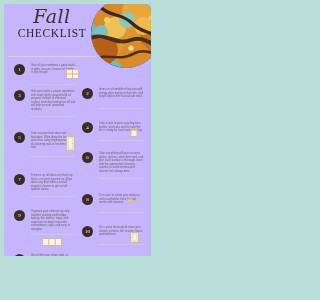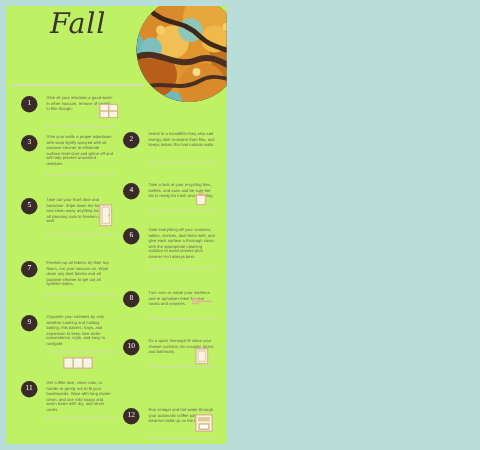--- a/index.html
+++ b/index.html
@@ -3,22 +3,22 @@
 <meta charset="utf-8">
 <style>
   html,body{margin:0;padding:0;}
   body{
     width:155px;height:300px;overflow:hidden;
     background:#b9ddd8;
     font-family:"Liberation Serif",serif;
   }
   .page{
     position:absolute;left:4px;top:4px;
-    width:147px;height:292px;
-    background:#bef264;
+    width:147px;height:252px;
+    background:#c4b5fd;
     overflow:hidden;
   }
   
   .header{position:relative;height:56px;}
   .photo{
     position:absolute;right:-10px;top:-6px;
     width:70px;height:70px;border-radius:50%;
     overflow:hidden;
     background:#3d2a20;
   }
@@ -107,20 +107,21 @@
           <circle cx="16" cy="22" r="3" fill="#f3cf6a"></circle>
           <circle cx="60" cy="20" r="2.6" fill="#f3cf6a"></circle>
           <circle cx="40" cy="50" r="2.6" fill="#f6dc8a"></circle>
         </g>
       </svg>
     </div>
 
     <div class="title-block">
       <div class="script">Fall</div>
       <div class="serif-lg">
+        <span class="l2">CHECKLIST</span>
       </div>
     </div>
 
     <div class="rule"></div>
   </div>
 
   <div class="list">
 
     <div class="item" style="left:10px;top:4px;">
       <div class="badge">1</div>

